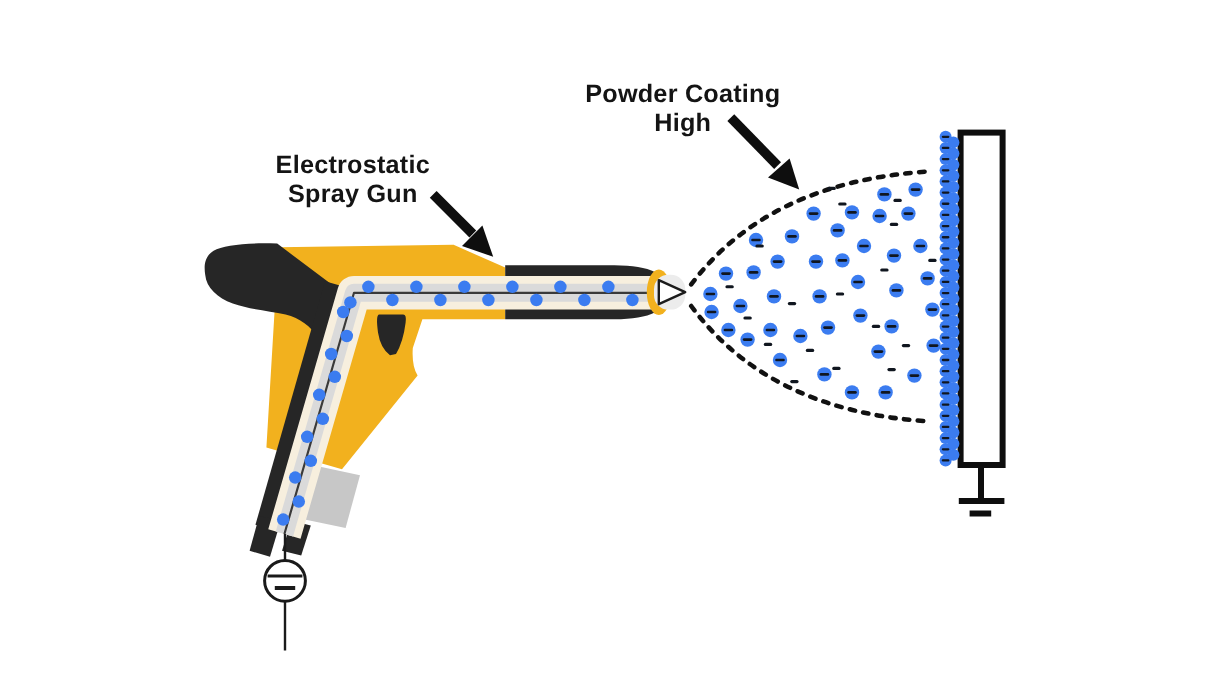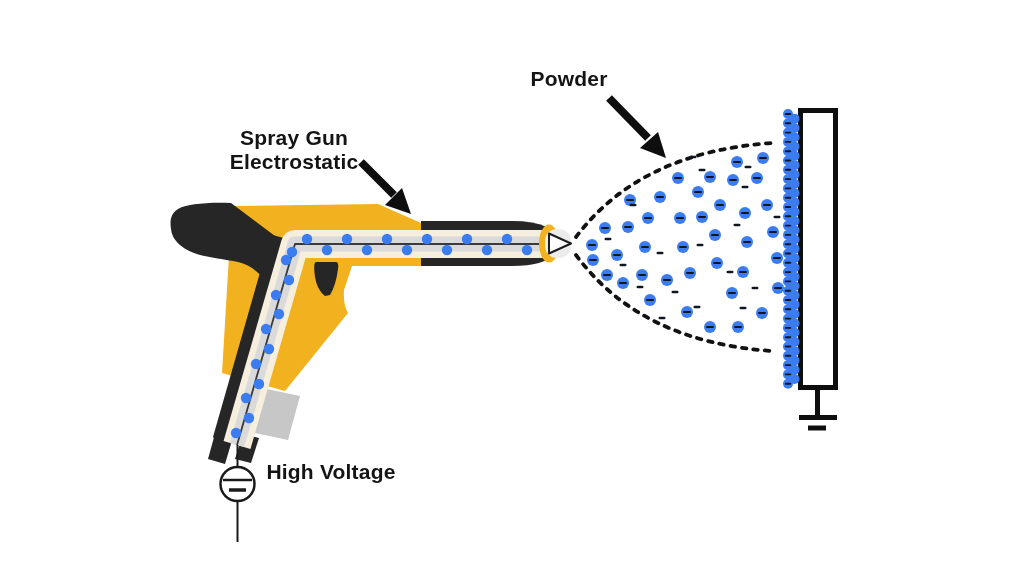--- a/index.html
+++ b/index.html
@@ -300,23 +300,23 @@
       <line x1="361" y1="162" x2="394" y2="195" stroke="#0E0E0E" stroke-width="8"></line>
       <polygon points="411,214 385,205 402,188" fill="#0E0E0E"></polygon>
     </g>
     <g>
       <line x1="609" y1="98" x2="648" y2="138" stroke="#0E0E0E" stroke-width="8"></line>
       <polygon points="666,158 640,148 658,132" fill="#0E0E0E"></polygon>
     </g>
   </svg>
 
   <div class="label" style="left:294px;top:126px;">
+    <div>Electrostatic</div>
     <div>Spray Gun</div>
-    <div>Electrostatic</div>
   </div>
   <div class="label" style="left:569px;top:67px;">
-    <div>Powder</div>
+    <div>Powder Coating</div>
+    <div>High</div>
   </div>
   <div class="label" style="left:331px;top:460px;">
-    <div>High Voltage</div>
   </div>
 
 </div>
 
 </body></html>

